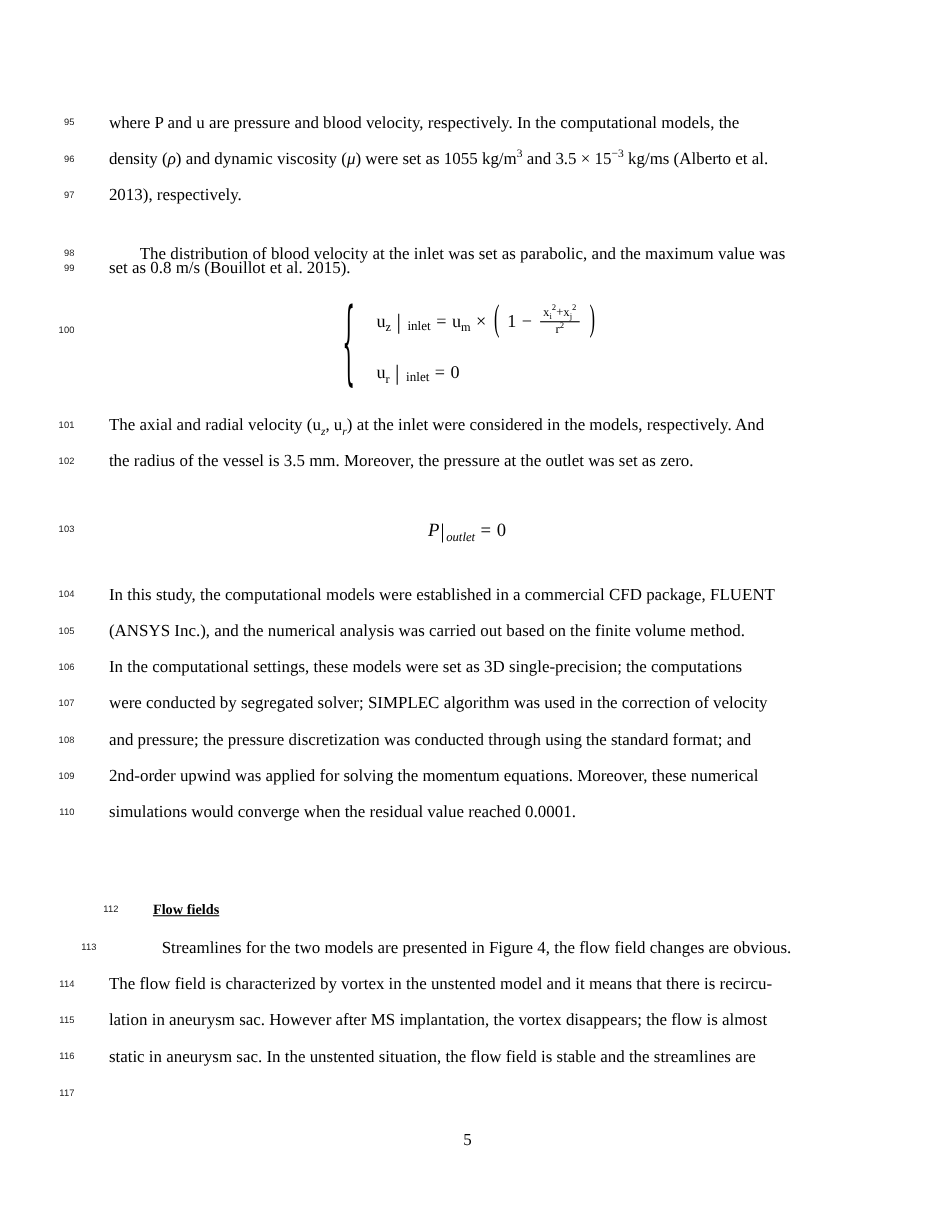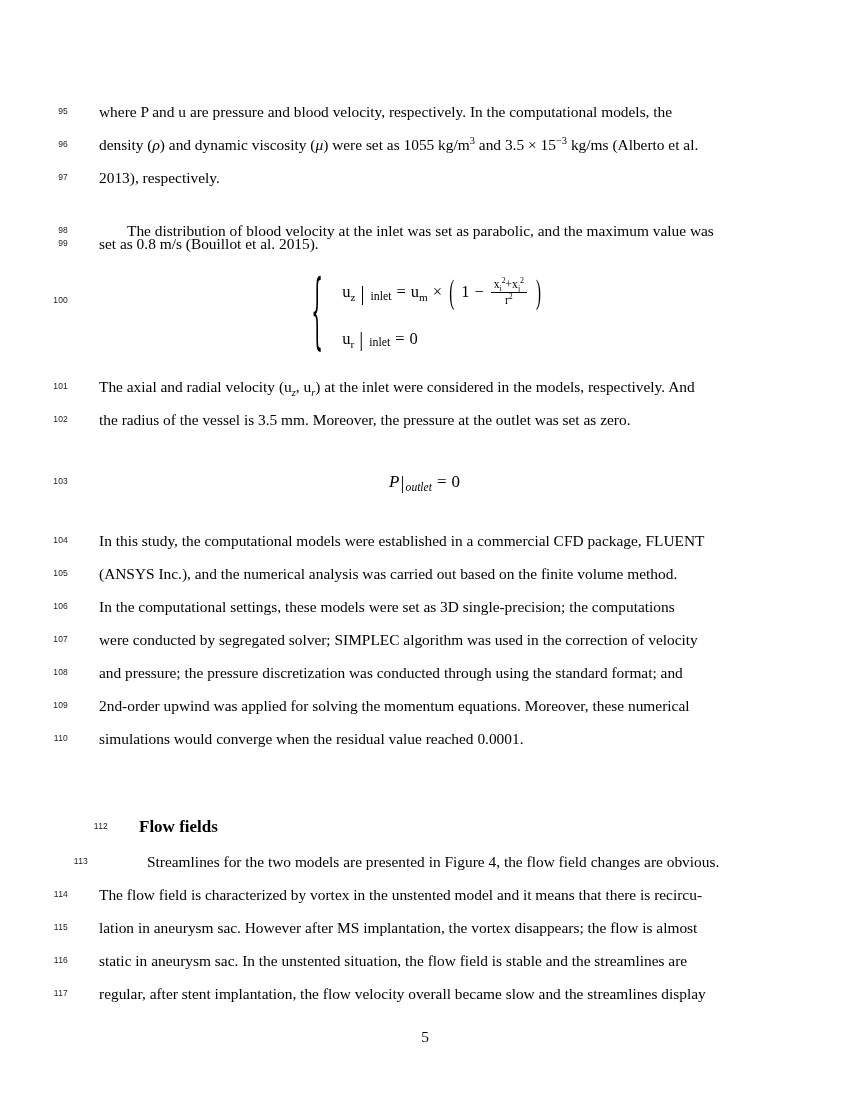--- a/index.html
+++ b/index.html
@@ -69,21 +69,22 @@
   
   .h-results {
     font-family: "Liberation Sans", "DejaVu Sans", sans-serif;
     font-weight: bold;
     font-size: 14.5px;
     letter-spacing: 0.2px;
   }
   .h-sub {
     font-family: "Liberation Serif", "DejaVu Serif", serif;
     font-weight: bold;
-    font-size: 17px;
+    font-size: 13px;
+    text-decoration: underline;
   }
 
   
   .math-block {
     position: absolute;
     left: 99px;
     right: 100px;
     text-align: center;
   }
   .mathrow {
@@ -329,20 +330,17 @@
 
   <div class="row" style="top:944px;position:absolute;left:0;right:0;">
     <span class="lineno">116</span>
     <span class="linebody just">
         <span>static in aneurysm sac.  In the unstented situation, the flow field is stable and the streamlines are</span>
       </span>
   </div>
 
   <div class="row" style="top:977px;position:absolute;left:0;right:0;">
     <span class="lineno">117</span>
-    <span class="linebody just">
-        <span>regular, after stent implantation, the flow velocity overall became slow and the streamlines display</span>
-      </span>
   </div>
 
   <div class="pageno" style="top:1028px;">5</div>
 
 </div>
 
 </body></html>

